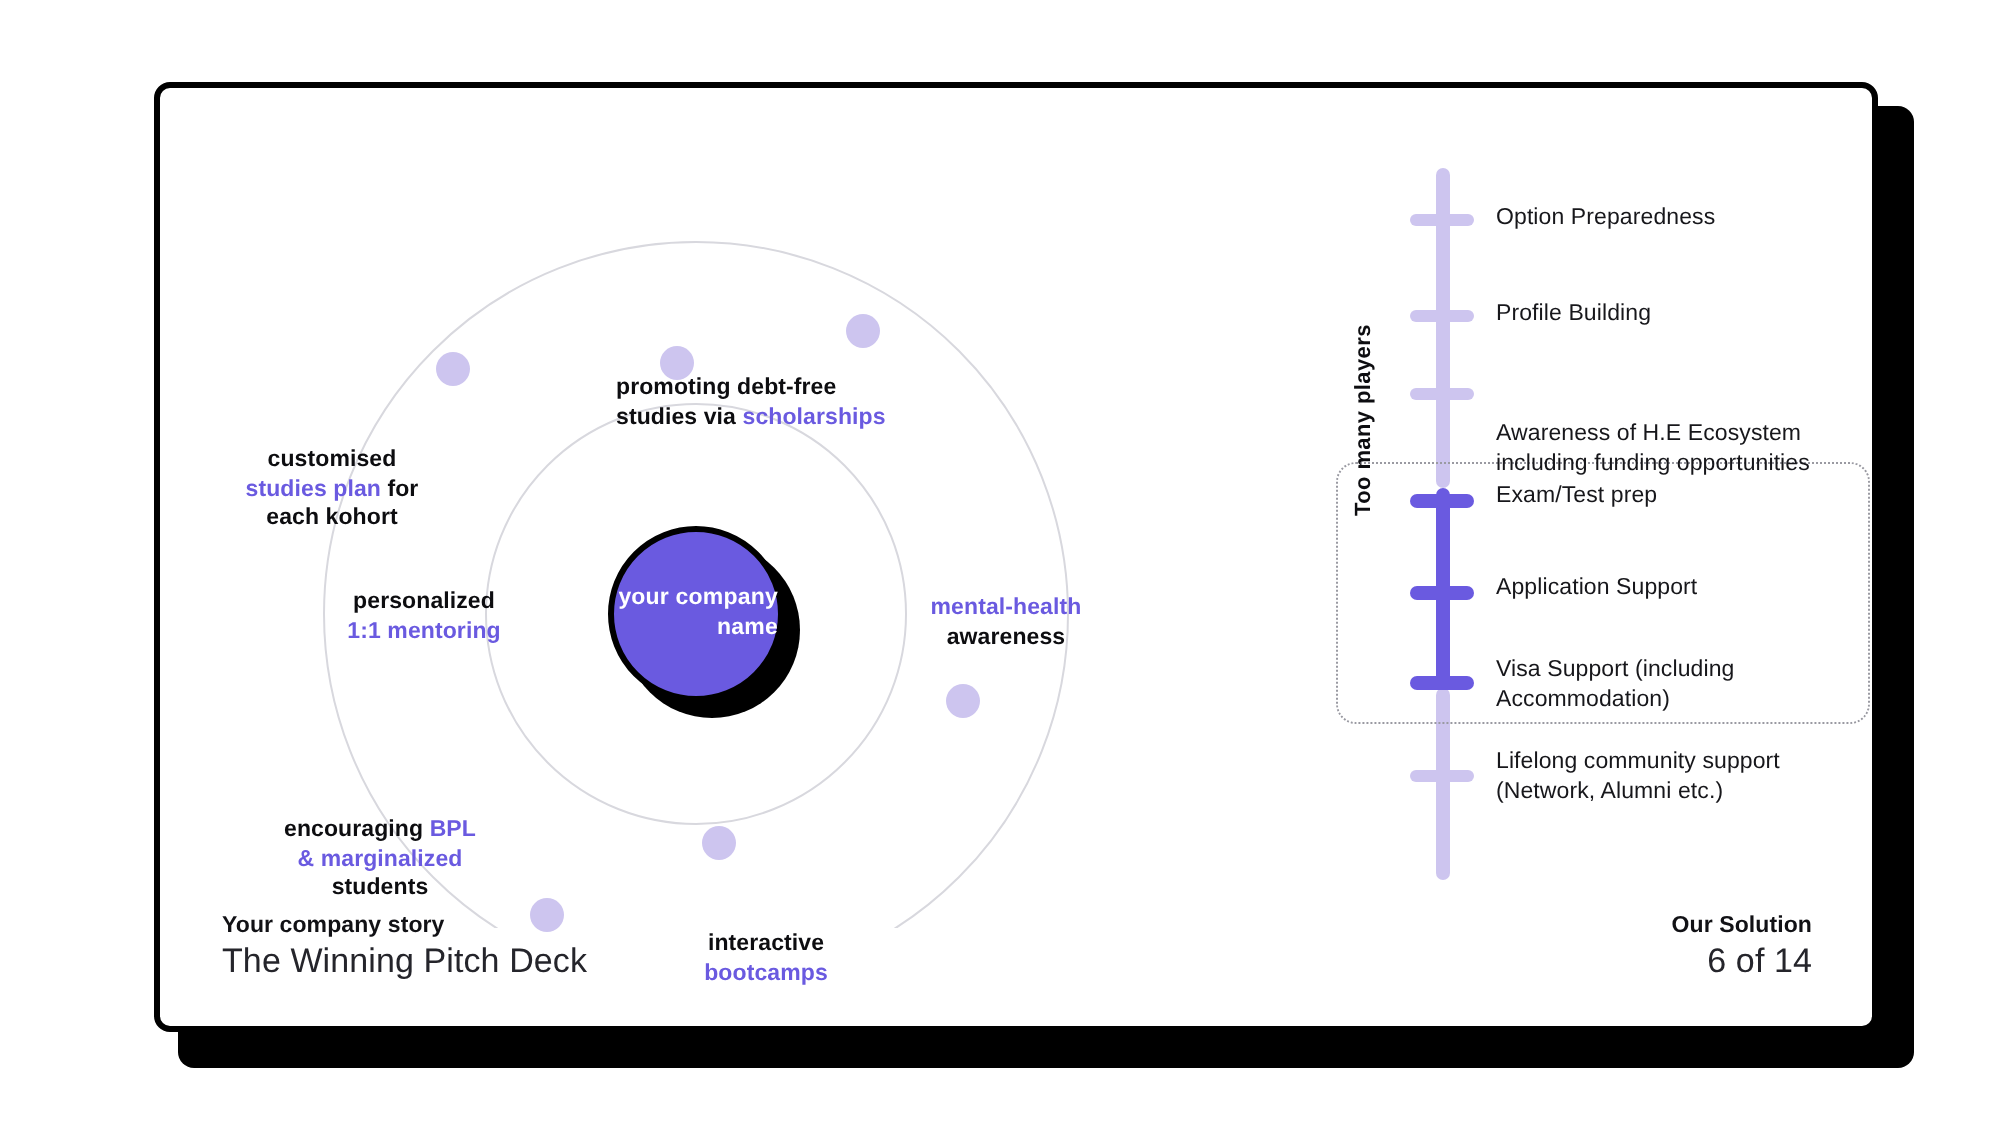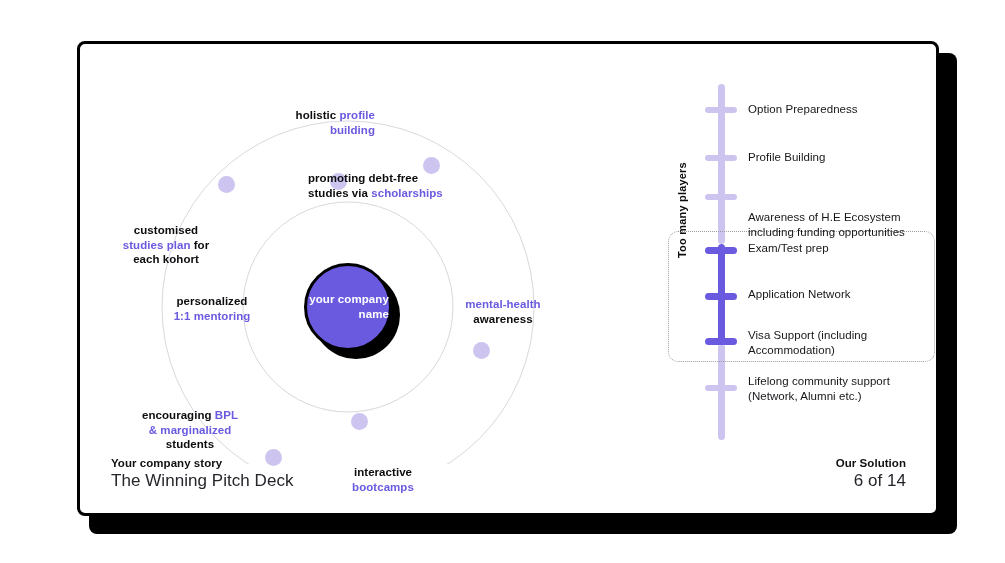--- a/index.html
+++ b/index.html
@@ -209,26 +209,22 @@
       </div>
 
       <div class="orbit-dot" style="left:138px; top:132px;"></div>
       <div class="orbit-dot" style="left:343px; top:113px;"></div>
       <div class="orbit-dot" style="left:393px; top:298px;"></div>
       <div class="orbit-dot" style="left:185px; top:405px;"></div>
 
       <div class="orbit-dot" style="left:250px; top:129px;"></div>
       <div class="orbit-dot" style="left:271px; top:369px;"></div>
 
-      <div class="orbit-label ol-right" style="left:130px; top:64px; width:165px;">
-        <span>holistic </span><span class="hl">profile</span><br>
-        <span class="hl">building</span>
-      </div>
-
-      <div class="orbit-label ol-left" style="left:228px; top:127px;">
+
+      <div class="orbit-label ol-left" style="left:228px; top:143px;">
         <span>promoting debt-free</span><br>
         <span>studies via </span><span class="hl">scholarships</span>
       </div>
 
       <div class="orbit-label ol-center" style="left:10px; top:179px; width:152px;">
         <span>customised</span><br>
         <span class="hl">studies plan</span><span> for</span><br>
         <span>each kohort</span>
       </div>
 
@@ -271,21 +267,21 @@
       <div class="tl-label" style="top:106px;">Profile Building</div>
 
       <div class="tl-tick tl-tick-light" style="top:150px;"></div>
       <div class="tl-label" style="top:138px;margin-top:28px;">Awareness of H.E Ecosystem
 including funding opportunities</div>
 
       <div class="tl-tick tl-tick-dark" style="top:203px;"></div>
       <div class="tl-label" style="top:197px;">Exam/Test prep</div>
 
       <div class="tl-tick tl-tick-dark" style="top:249px;"></div>
-      <div class="tl-label" style="top:243px;">Application Network</div>
+      <div class="tl-label" style="top:243px;">Application Support</div>
 
       <div class="tl-tick tl-tick-dark" style="top:294px;"></div>
       <div class="tl-label" style="top:284px;"> Visa Support (including
 Accommodation)</div>
 
       <div class="tl-tick tl-tick-light" style="top:341px;"></div>
       <div class="tl-label" style="top:330px;">Lifelong community support
 (Network, Alumni etc.)</div>
     </div>
 

